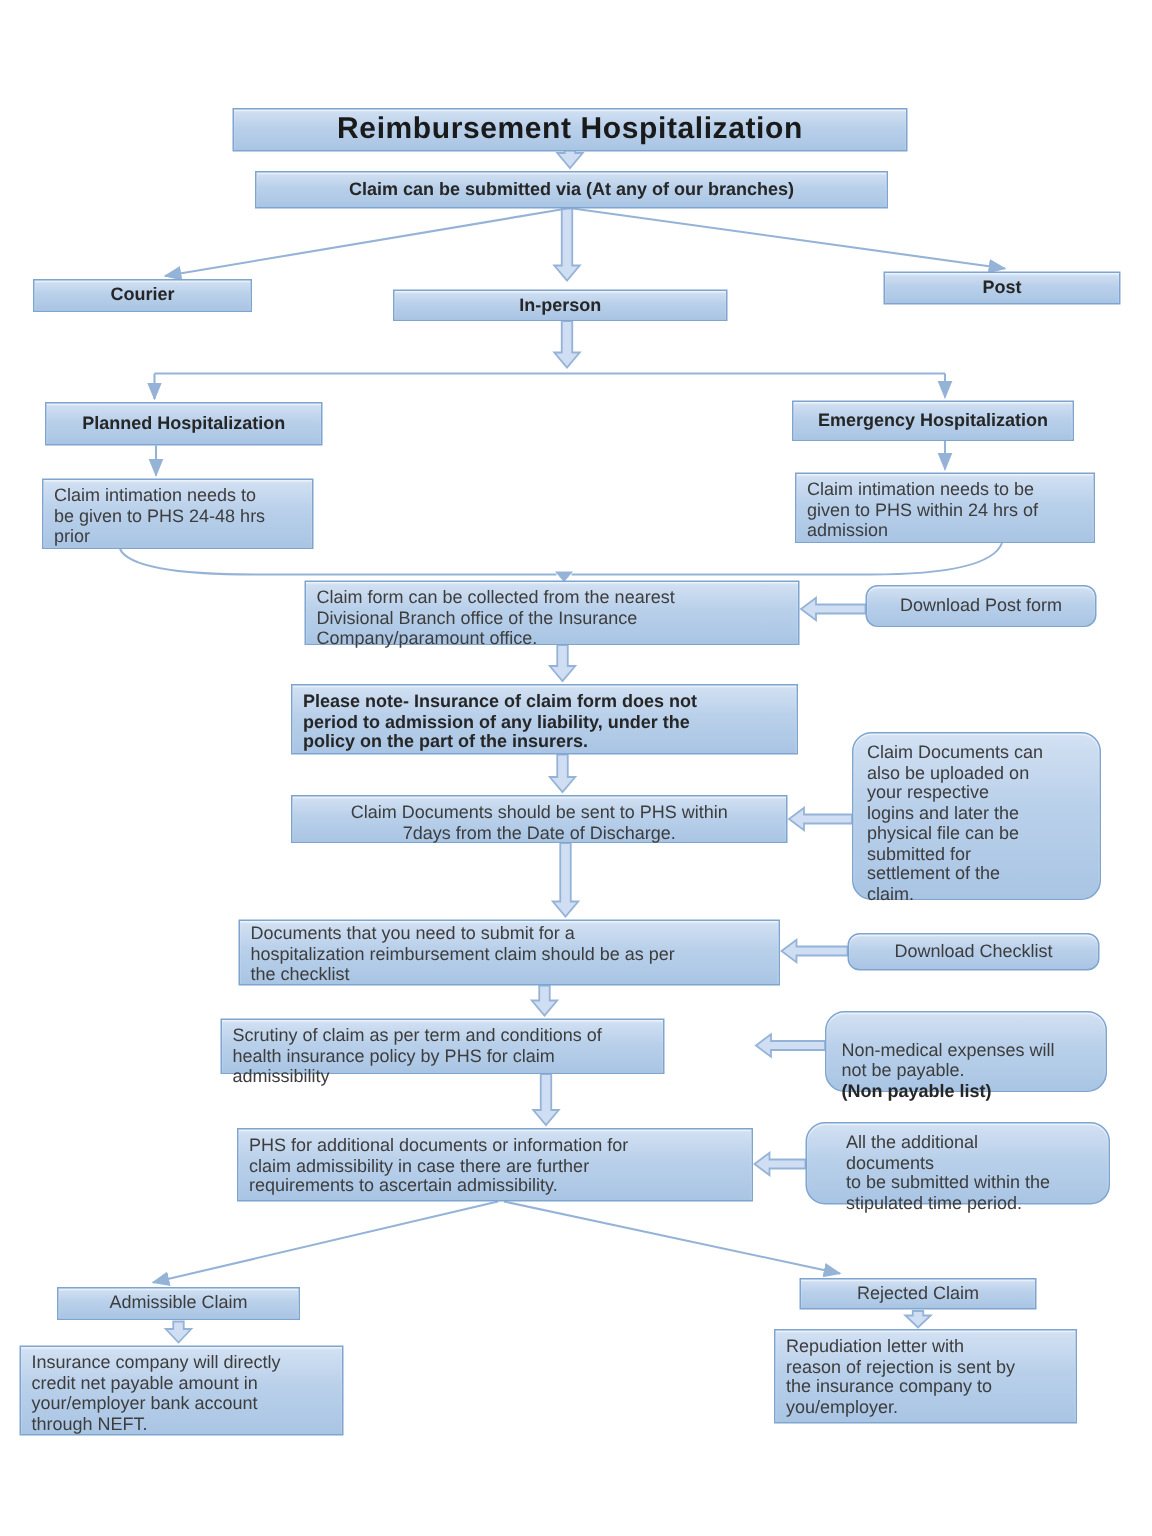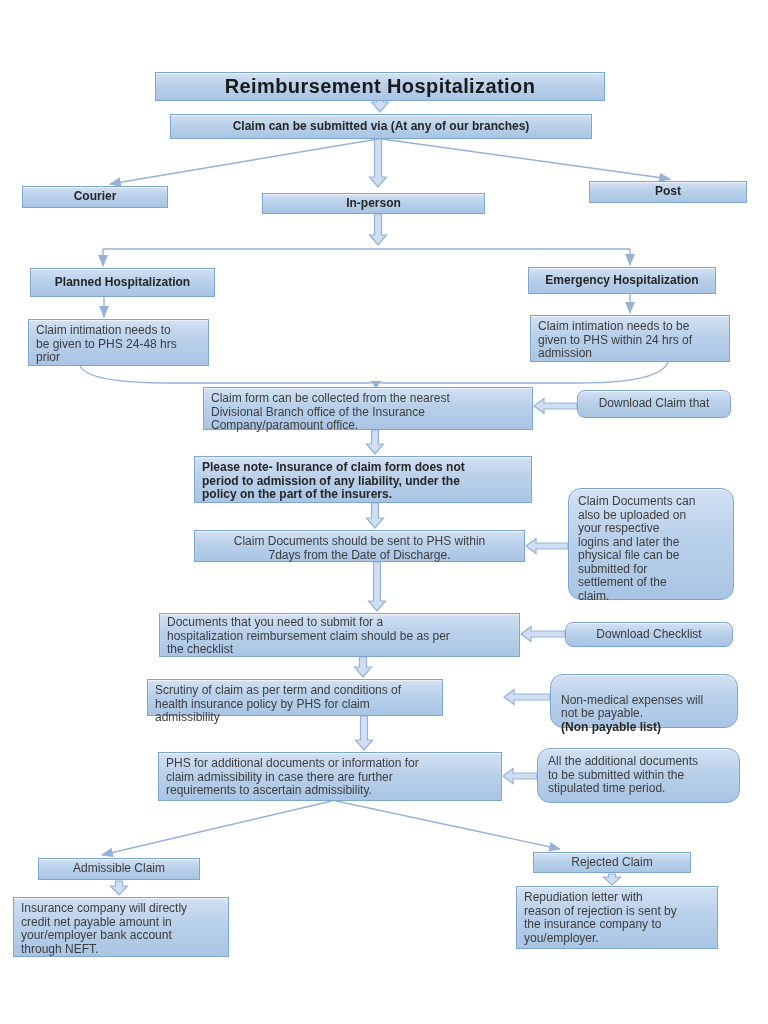--- a/index.html
+++ b/index.html
@@ -137,21 +137,21 @@
 prior</div>
 
   <div class="box" style="left:530px;top:315px;width:200px;height:47px;">Claim intimation needs to be
 given to PHS within 24 hrs of
 admission</div>
 
   <div class="box" style="left:203px;top:387px;width:330px;height:43px;">Claim form can be collected from the nearest
 Divisional Branch office of the Insurance
 Company/paramount office.</div>
 
-  <div class="box rounded-sm flexc" style="left:577px;top:390px;width:154px;height:28px;">Download Claim that</div>
+  <div class="box rounded-sm flexc" style="left:577px;top:390px;width:154px;height:28px;">Download Post form</div>
 
   <div class="box bold" style="left:194px;top:456px;width:338px;height:47px;">Please note- Insurance of claim form does not
 period to admission of any liability, under the
 policy on the part of the insurers.</div>
 
   <div class="box ctr" style="left:194px;top:530px;width:331px;height:32px;">Claim Documents should be sent to PHS within
 7days from the Date of Discharge.</div>
 
   <div class="box rounded" style="left:568px;top:488px;width:166px;height:112px;padding:6px 9px;">Claim Documents can
 also be uploaded on
@@ -174,21 +174,21 @@
   <div class="box rounded" style="left:550px;top:674px;width:188px;height:54px;padding:5px 10px;">
     <span>Non-medical expenses will
 not be payable.</span>
     <span class="bold" style="display:block;">(Non payable list)</span>
   </div>
 
   <div class="box" style="left:158px;top:752px;width:344px;height:49px;">PHS for additional documents or information for
 claim admissibility in case there are further
 requirements to ascertain admissibility.</div>
 
-  <div class="box rounded" style="left:537px;top:748px;width:203px;height:55px;padding:6px 10px;">All the additional documents
+  <div class="box rounded" style="left:537px;top:748px;width:203px;height:55px;padding:6px 26px;">All the additional documents
 to be submitted within the
 stipulated time period.</div>
 
   <div class="box flexc" style="left:38px;top:858px;width:162px;height:22px;">Admissible Claim</div>
 
   <div class="box flexc" style="left:533px;top:852px;width:158px;height:21px;">Rejected Claim</div>
 
   <div class="box" style="left:13px;top:897px;width:216px;height:60px;">Insurance company will directly
 credit net payable amount in
 your/employer bank account

